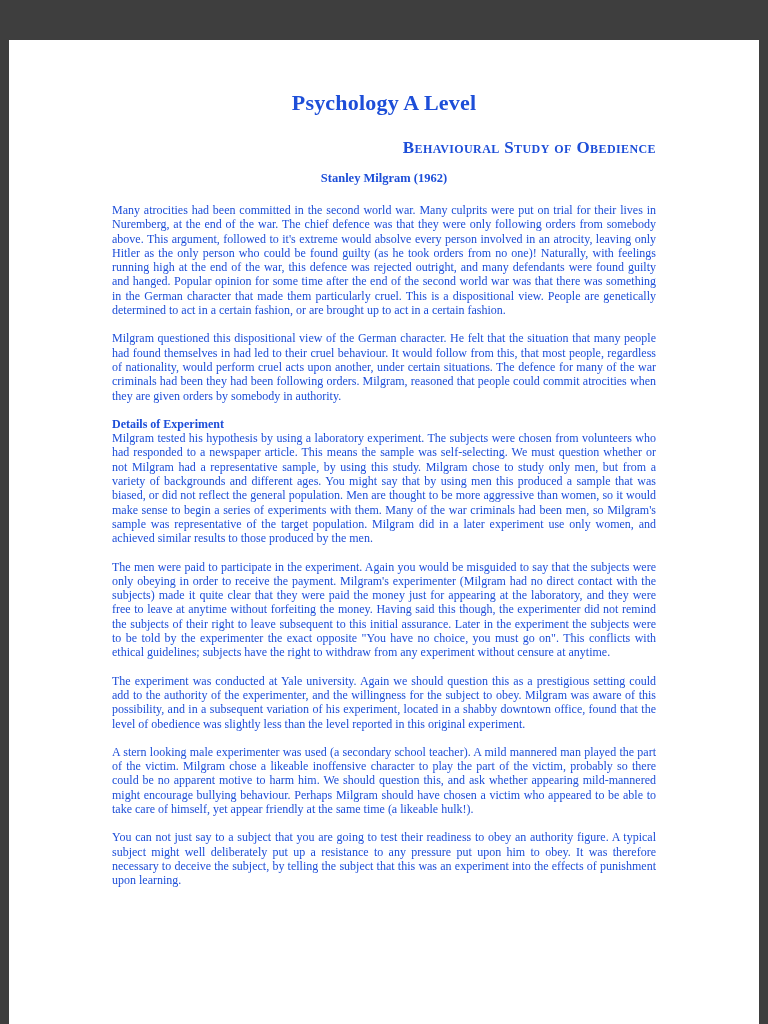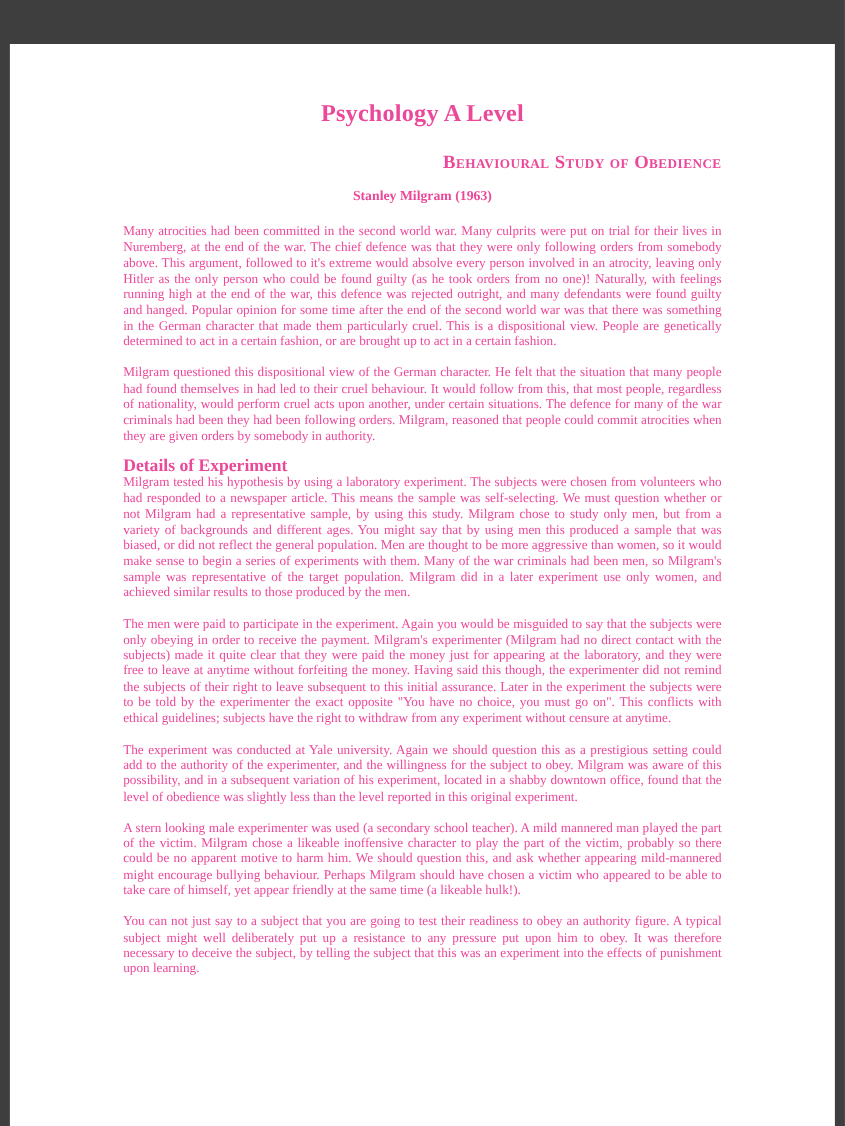--- a/index.html
+++ b/index.html
@@ -15,21 +15,21 @@
     width: 768px;
     height: 1024px;
     background: #3e3e3e;
     padding: 40px 9px 0 9px;
   }
 
   .page {
     width: 750px;
     height: 984px;
     background: #ffffff;
-    color: #ec4899;
+    color: #1d4ed8;
     padding: 50px 103px 30px 103px;
     overflow: hidden;
   }
 
   .doc-title {
     font-size: 22px;
     font-weight: bold;
     text-align: center;
     letter-spacing: 0.2px;
     margin-bottom: 22px;
@@ -52,40 +52,40 @@
   }
 
   .doc-para {
     font-size: 12px;
     line-height: 14.3px;
     text-align: justify;
     margin-bottom: 14px;
   }
 
   .section-heading {
-    font-size: 16px;
+    font-size: 12px;
     line-height: 14.3px;
     font-weight: bold;
     text-align: left;
     margin-bottom: 0;
   }
 
   .section-block { margin-bottom: 0; }
 </style>
 </head>
 <body>
 
 <div class="viewer">
   <div class="page">
 
     <h1 class="doc-title">Psychology A Level</h1>
 
     <h2 class="doc-subtitle">Behavioural Study of Obedience</h2>
 
-    <h3 class="doc-byline">Stanley Milgram (1963)</h3>
+    <h3 class="doc-byline">Stanley Milgram (1962)</h3>
 
     <p class="doc-para">Many atrocities had been committed in the second world war. Many culprits were put on trial for their lives in Nuremberg, at the end of the war. The chief defence was that they were only following orders from somebody above. This argument, followed to it's extreme would absolve every person involved in an atrocity, leaving only Hitler as the only person who could be found guilty (as he took orders from no one)! Naturally, with feelings running high at the end of the war, this defence was rejected outright, and many defendants were found guilty and hanged. Popular opinion for some time after the end of the second world war was that there was something in the German character that made them particularly cruel. This is a dispositional view. People are genetically determined to act in a certain fashion, or are brought up to act in a certain fashion.</p>
 
     <p class="doc-para">Milgram questioned this dispositional view of the German character. He felt that the situation that many people had found themselves in had led to their cruel behaviour. It would follow from this, that most people, regardless of nationality, would perform cruel acts upon another, under certain situations. The defence for many of the war criminals had been they had been following orders. Milgram, reasoned that people could commit atrocities when they are given orders by somebody in authority.</p>
 
     <div class="section-block">
       <h4 class="section-heading">Details of Experiment</h4>
       <p class="doc-para">Milgram tested his hypothesis by using a laboratory experiment. The subjects were chosen from volunteers who had responded to a newspaper article. This means the sample was self-selecting. We must question whether or not Milgram had a representative sample, by using this study. Milgram chose to study only men, but from a variety of backgrounds and different ages. You might say that by using men this produced a sample that was biased, or did not reflect the general population. Men are thought to be more aggressive than women, so it would make sense to begin a series of experiments with them. Many of the war criminals had been men, so Milgram's sample was representative of the target population. Milgram did in a later experiment use only women, and achieved similar results to those produced by the men.</p>
     </div>
 

